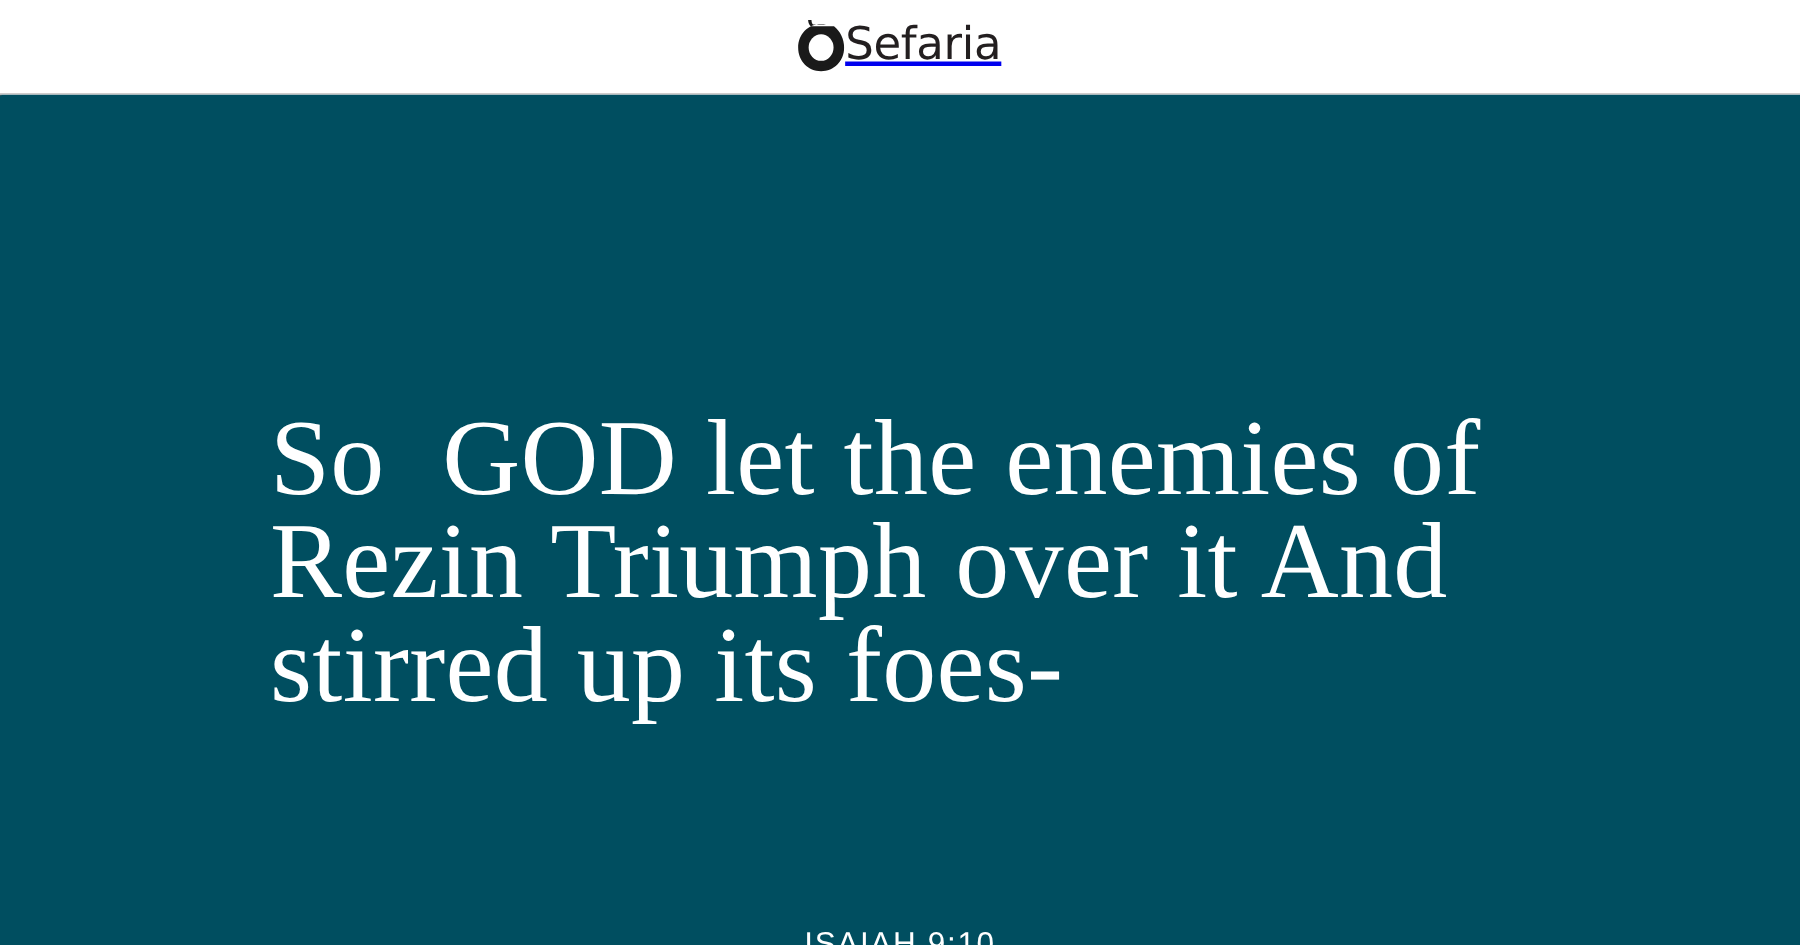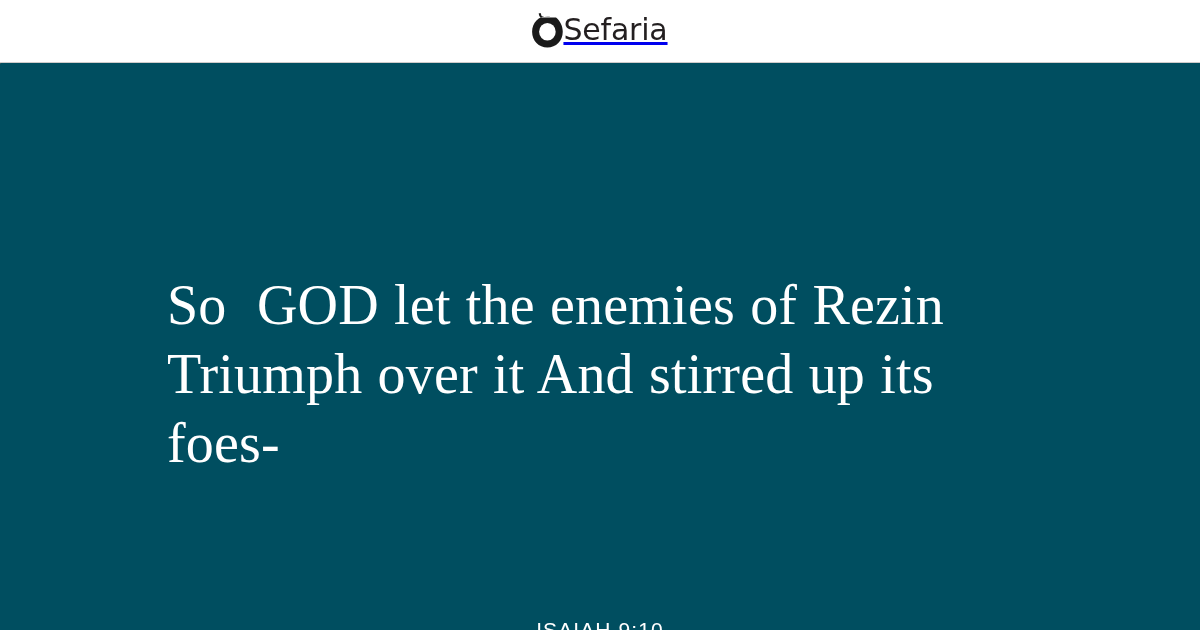--- a/index.html
+++ b/index.html
@@ -61,27 +61,27 @@
     position: absolute;
     top: 64px;
     left: 0;
     width: 1200px;
     height: 566px;
     background: #004e60;
   }
 
   .quote {
     position: absolute;
-    left: 167px;
+    left: 180px;
     top: 207px;
     width: 860px;
     margin: 0;
     color: #ffffff;
     font-family: "Liberation Serif", "DejaVu Serif", serif;
-    font-size: 56px;
+    font-size: 72px;
     line-height: 69px;
     font-weight: 400;
     letter-spacing: 0.2px;
     white-space: pre-wrap;
     word-spacing: 1px;
   }
 
   .citation {
     position: absolute;
     left: 0;

